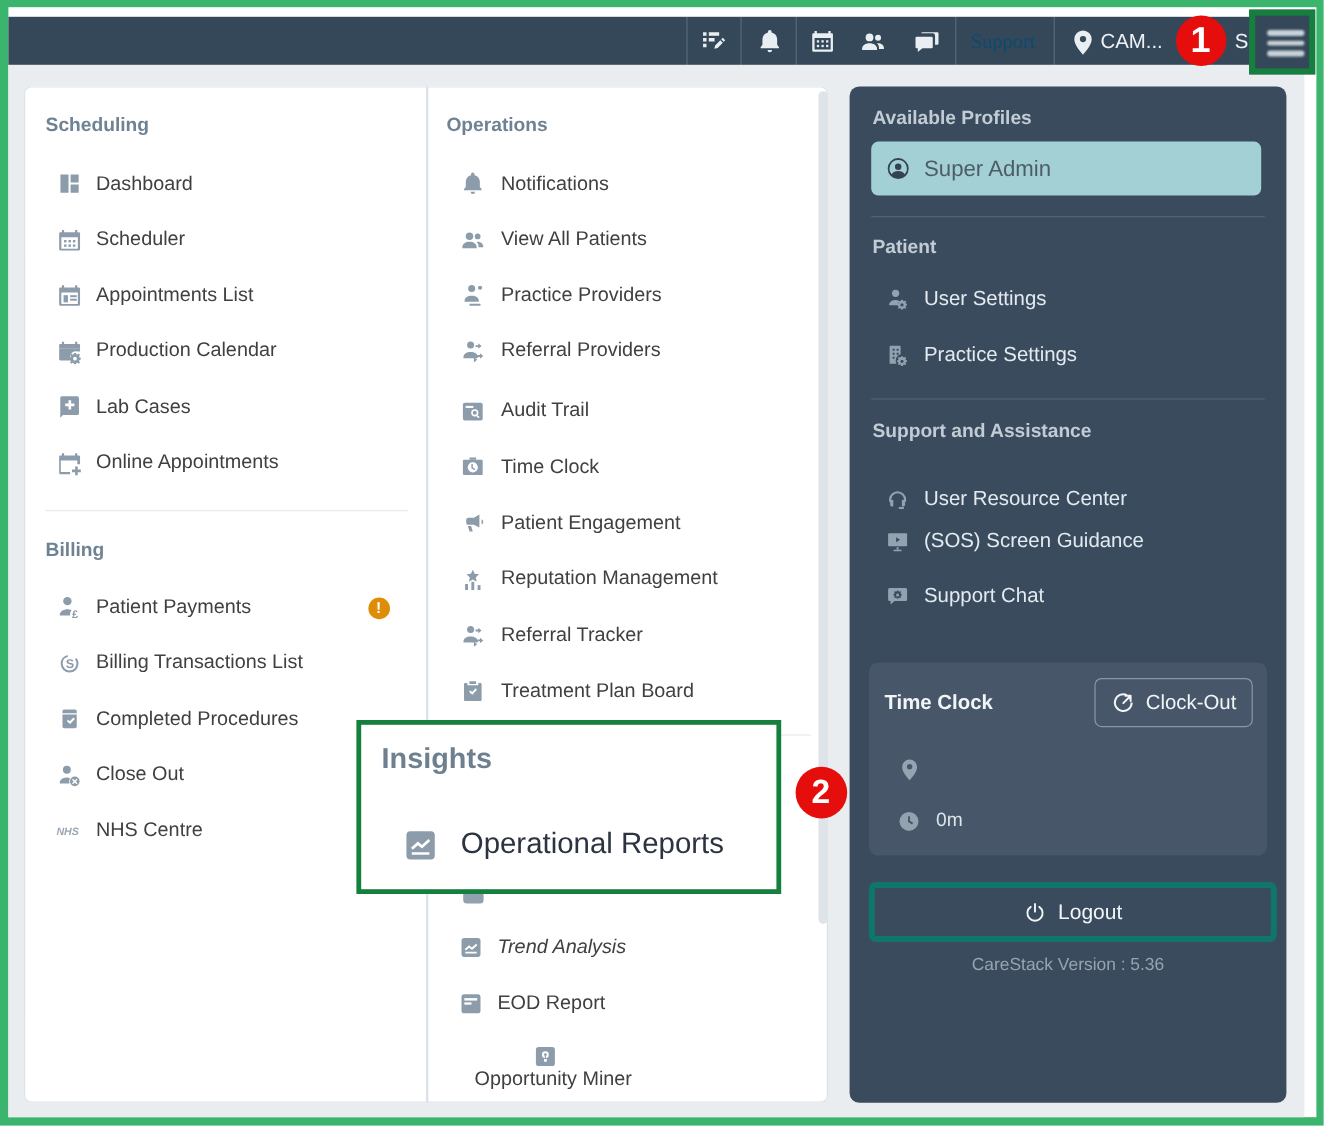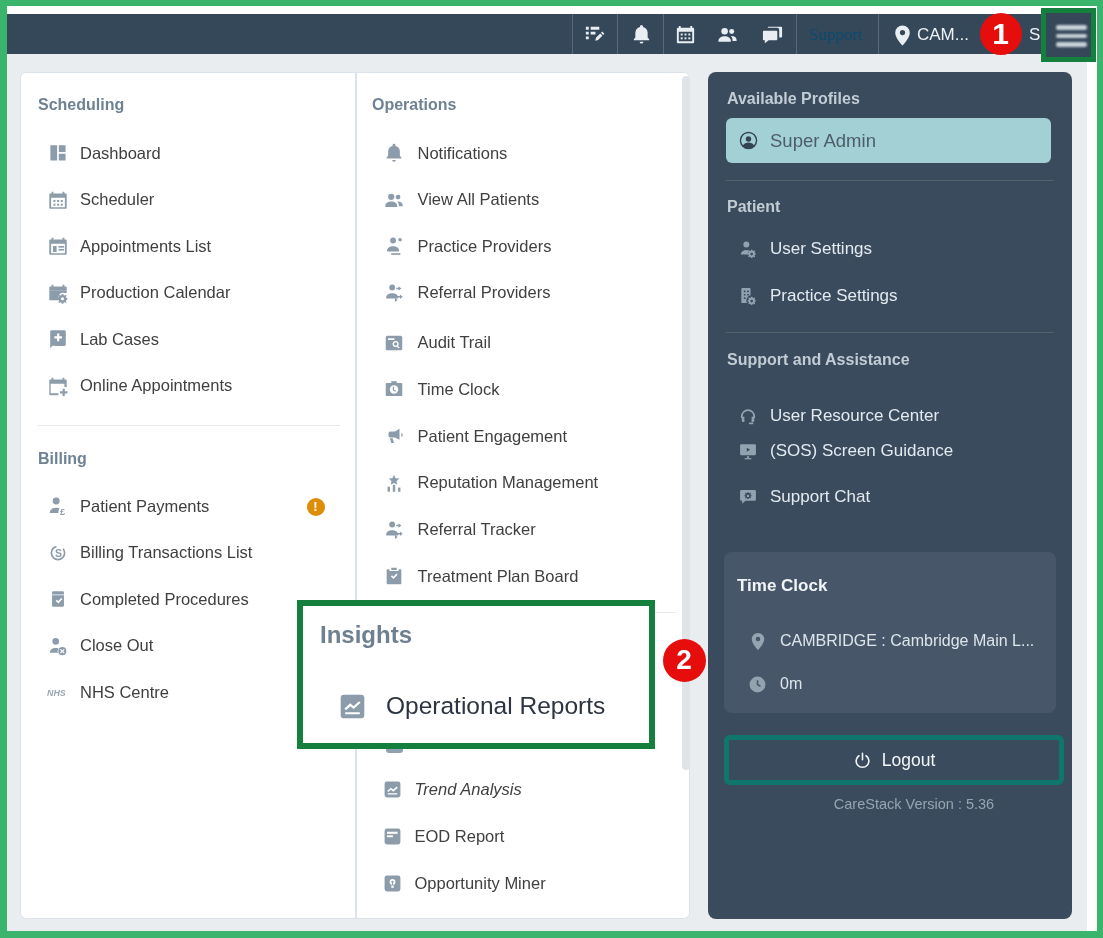--- a/index.html
+++ b/index.html
@@ -18,21 +18,21 @@
 .item .tx{margin-left:11.5px;font-size:16.5px;color:#404040;white-space:nowrap;}
 .item2 .tx{margin-left:13px;}
 .hdiv{position:absolute;height:1px;background:#e7eaed;}
 
 .rhdr{position:absolute;font-size:16px;font-weight:bold;color:#c2ccd4;line-height:22px;}
 .ritem{position:absolute;display:flex;align-items:center;height:26px;}
 .ritem .ic{width:20px;height:20px;flex:0 0 20px;display:flex;align-items:center;justify-content:center;}
 .ritem .tx{margin-left:12px;font-size:17px;color:#e3eaf0;white-space:nowrap;}
 .rdiv{position:absolute;height:1px;background:#55636f;}
 
-.redbox{position:absolute;border:6px solid #15803d;text-align:right;}
+.redbox{position:absolute;border:4px solid #15803d;text-align:right;}
 .redcirc{position:absolute;background:#e60d0d;border-radius:50%;color:#fff;font-weight:bold;display:flex;align-items:center;justify-content:center;}
 </style>
 </head>
 <body>
 <div class="abs" id="whitebase"></div>
 <div class="abs" id="graybg"></div>
 <div class="abs" id="topbar"></div>
 <div class="abs" id="panelL"></div>
 <div class="abs" id="vdiv"></div>
 <div class="abs" id="panelR"></div>
@@ -282,21 +282,21 @@
   <span class="tx">Trend Analysis</span>
   </div>
 <div class="item item2" style="left:382.5px;top:824px;">
   <svg class="ic" style="width:19px;height:19px;flex-basis:19px;" viewBox="0 0 24 24">
       <rect x="2" y="2" width="20" height="20" rx="3" fill="#8c9cab"></rect>
       <rect x="5" y="6" width="13.5" height="2.6" fill="#fff"></rect>
       <rect x="5" y="10.5" width="7.5" height="2.4" fill="#fff"></rect>
     </svg>
   <span class="tx">EOD Report</span>
   </div>
-<div class="item item2" style="left:382.5px;top:871px;">
+<div class="item item2" style="left:382.5px;top:871px;flex-direction:column;">
   <svg class="ic" style="width:19px;height:19px;flex-basis:19px;" viewBox="0 0 24 24">
       <rect x="2" y="2" width="20" height="20" rx="3" fill="#8c9cab"></rect>
       <circle cx="12" cy="10" r="3.6" fill="#fff"></circle>
       <path d="M10.5 14.5h3v3h-3z" fill="#fff"></path>
       <circle cx="12" cy="10" r="1.4" fill="#8c9cab"></circle>
       <path d="M12 11v3" stroke="#8c9cab" stroke-width="1.2"></path>
     </svg>
   <span class="tx">Opportunity Miner</span>
   </div>
 
@@ -360,32 +360,38 @@
 <div class="ritem" style="left:738px;top:483.5px;">
   <svg class="ic" viewBox="0 0 24 24" fill="#93a2b0">
       <path d="M4 3.5h16a1.5 1.5 0 0 1 1.5 1.5v10a1.5 1.5 0 0 1-1.5 1.5H9L5 20v-3.5H4A1.5 1.5 0 0 1 2.5 15V5A1.5 1.5 0 0 1 4 3.5z"></path>
       <path d="M11.3 6.2h1.4l.25.95.95.25.7-.7 1 1-.7.7.25.95.95.25v1.4l-.95.25-.25.95.7.7-1 1-.7-.7-.95.25-.25.95h-1.4l-.25-.95-.95-.25-.7.7-1-1 .7-.7-.25-.95-.95-.25V9.6l.95-.25.25-.95-.7-.7 1-1 .7.7.95-.25zM12 9.2a1.5 1.5 0 1 0 0 3 1.5 1.5 0 0 0 0-3z" fill="#3a4b5d" fill-rule="evenodd"></path>
     </svg>
   <span class="tx">Support Chat</span>
   </div>
 
 <div class="abs" style="left:724px;top:552px;width:332px;height:161px;border-radius:8px;background:#475769;">
   <div class="abs" style="left:13px;top:24px;font-size:17px;font-weight:bold;color:#f2f5f7;">Time Clock</div>
+  <div class="abs" style="left:188px;top:13px;width:130px;height:39px;border-radius:6px;border:1px solid #8b96a1;display:flex;align-items:center;justify-content:center;">
+    <svg width="21" height="21" viewBox="0 0 24 24" fill="none" stroke="#f2f5f7" stroke-width="1.9">
+        <path d="M19.5 12a8 8 0 1 1-4.5-7.2"></path>
+        <path d="M11.5 12.5 18 6M13.5 5.5H18.5V10.5" stroke-linecap="round" stroke-linejoin="round"></path>
+      </svg>
+    <span style="margin-left:8px;font-size:17px;color:#f2f5f7;">Clock-Out</span>
+  </div>
   <svg class="abs" style="left:25px;top:79px;" width="18" height="21" viewBox="0 0 24 26" fill="#95a4b1">
       <path d="M12 1.5a8.3 8.3 0 0 1 8.3 8.3c0 5.6-6.3 12.5-8.3 14.7-2-2.2-8.3-9.1-8.3-14.7A8.3 8.3 0 0 1 12 1.5z"></path>
       <circle cx="12" cy="9.6" r="3" fill="#475769"></circle>
     </svg>
-  <div class="abs" style="left:56px;top:80px;font-size:16px;color:#dde5eb;white-space:nowrap;">CAMBRIDGE : Cambridge Main L...</div>
   <svg class="abs" style="left:24px;top:122.5px;" width="19" height="19" viewBox="0 0 24 24">
       <circle cx="12" cy="12" r="10" fill="#93a2af"></circle>
       <path d="M12 6.5V12l3.8 2.3" stroke="#475769" stroke-width="2" fill="none"></path>
     </svg>
   <div class="abs" style="left:56px;top:122.5px;font-size:16px;color:#dde5eb;">0m</div>
 </div>
 
 <div class="abs" style="left:724px;top:735px;width:330px;height:40px;border-radius:6px;border:5px solid #0f766e;display:flex;align-items:center;justify-content:center;">
   <svg width="19" height="19" viewBox="0 0 24 24" fill="none" stroke="#f2f5f7" stroke-width="2">
       <path d="M12 3v8" stroke-linecap="round"></path>
       <path d="M7.5 6a8 8 0 1 0 9 0" stroke-linecap="round"></path>
     </svg>
   <span style="margin-left:10px;font-size:17.5px;color:#f2f5f7;">Logout</span>
 </div>
-<div class="abs" style="left:708px;top:795.5px;width:364px;text-align:center;font-size:14.5px;color:#97a4b0;margin-left:24px;">CareStack Version : 5.36</div>
+<div class="abs" style="left:708px;top:795.5px;width:364px;text-align:center;font-size:14.5px;color:#97a4b0;">CareStack Version : 5.36</div>
 
 </body></html>

